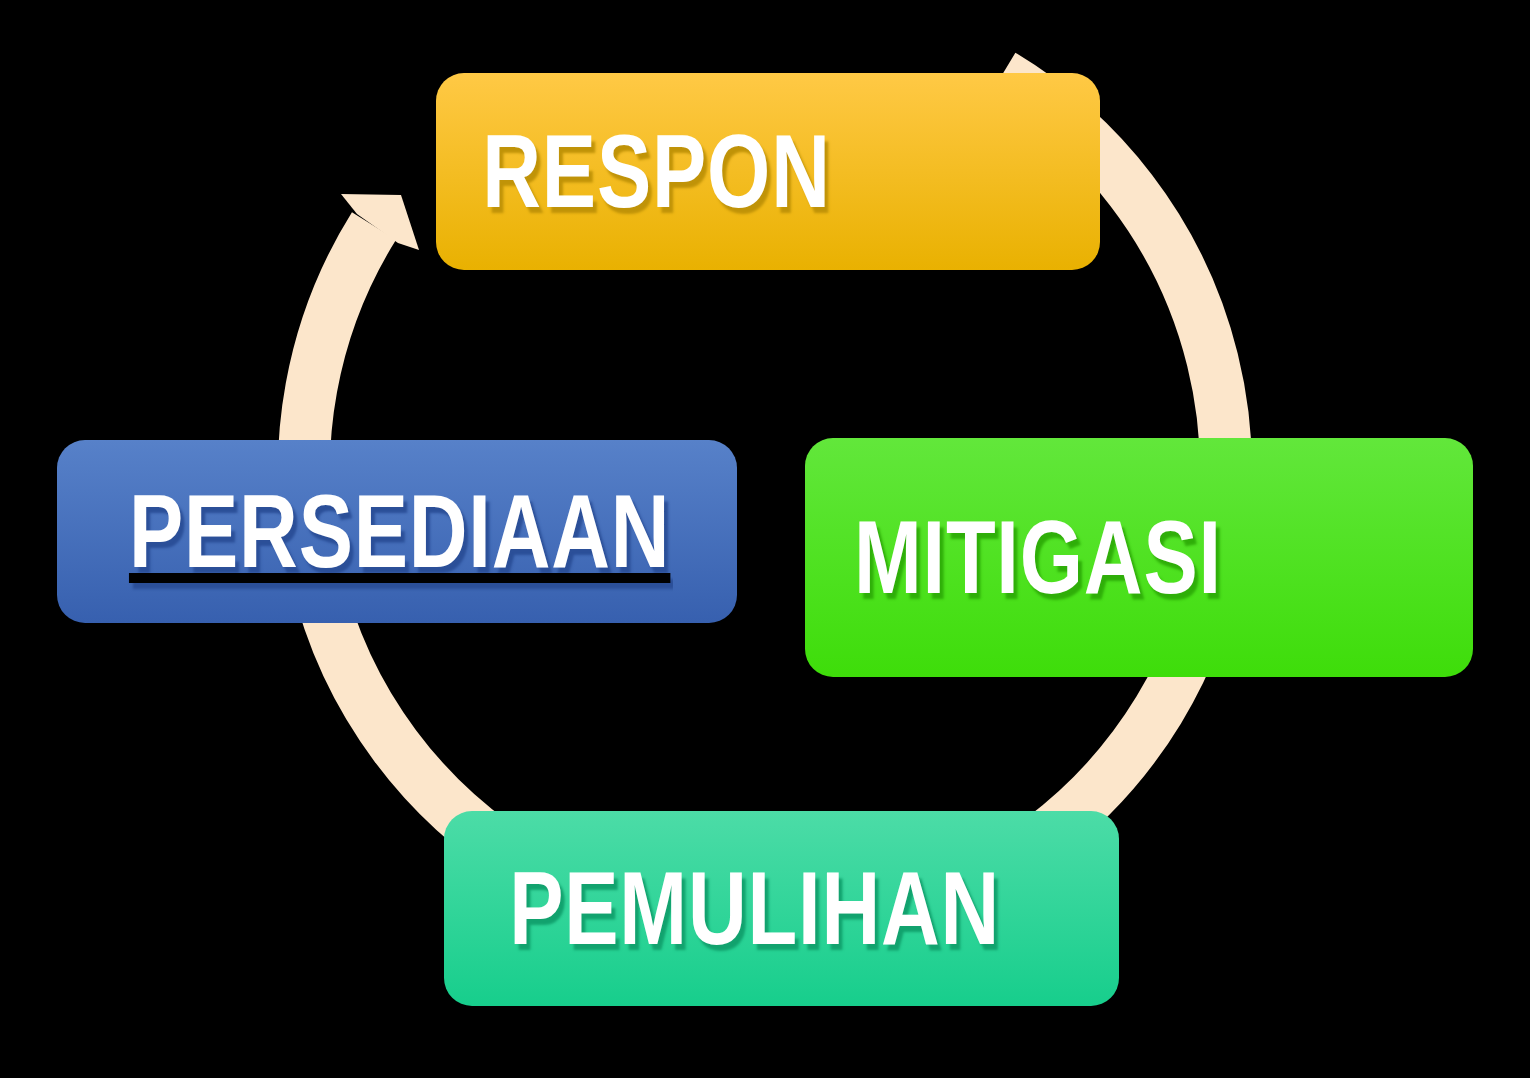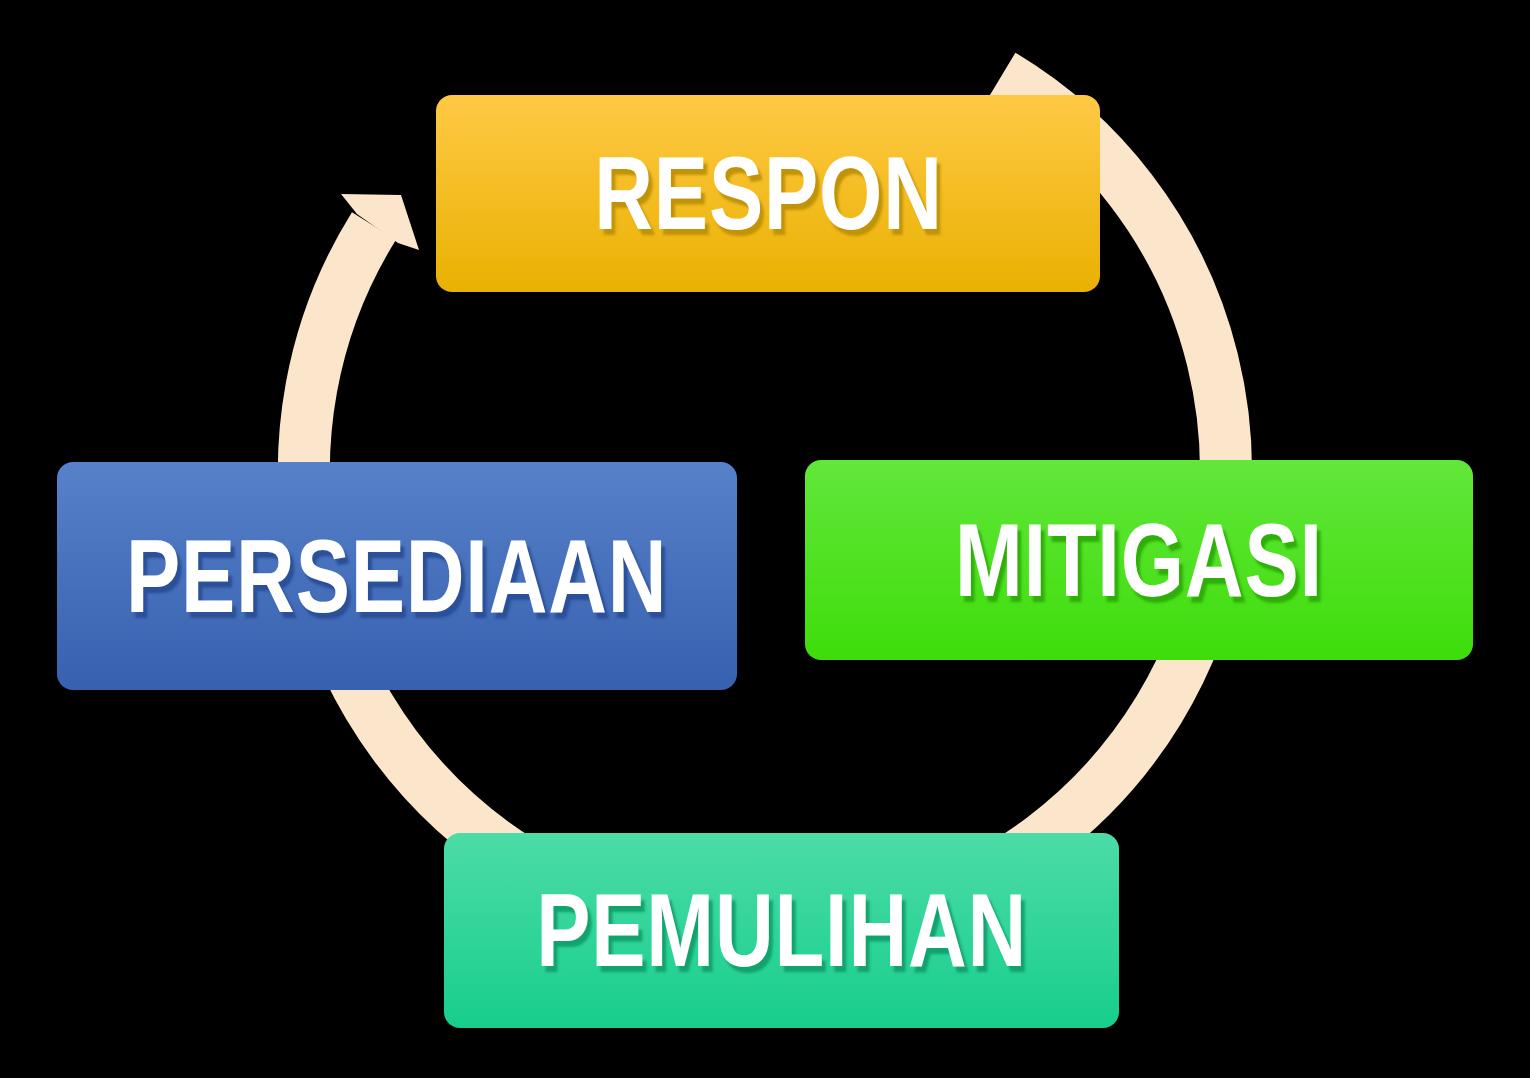--- a/index.html
+++ b/index.html
@@ -7,39 +7,39 @@
     position:relative;
     width:1530px;height:1078px;
     background:#000;
     overflow:hidden;
     font-family:"Liberation Sans", sans-serif;
   }
   #ring-svg{position:absolute;left:0;top:0;z-index:1;}
   .cycle-box{
     position:absolute;
     z-index:2;
-    border-radius:16px;
-    display:flex;align-items:center;justify-content:center;margin-top:22px;
+    border-radius:28px;
+    display:flex;align-items:center;justify-content:flex-start;
   }
   .cycle-label{
     color:#fff;
     font-weight:bold;
     font-size:103px;
     letter-spacing:1px;
     transform:scaleX(0.79);
     transform-origin:center;
     white-space:nowrap;
     line-height:1;
     user-select:none;
   }
   
   #box-respon    {left:436px; top:73px;  width:664px; height:197px;}
-  #box-mitigasi  {left:805px; top:438px; width:668px; height:200px;}
+  #box-mitigasi  {left:805px; top:438px; width:668px; height:239px;}
   #box-pemulihan {left:444px; top:811px; width:675px; height:195px;}
-  #box-persediaan{left:57px;  top:440px; width:680px; height:228px;}
+  #box-persediaan{left:57px;  top:440px; width:680px; height:183px;text-decoration:underline;}
   #box-respon     .cycle-label{text-shadow:5px 6px 3px #c09308;}
   #box-mitigasi   .cycle-label{text-shadow:5px 6px 3px #2fae09;}
   #box-pemulihan  .cycle-label{text-shadow:5px 6px 3px #12a26e;}
   #box-persediaan .cycle-label{text-shadow:5px 6px 3px #2b4f98;}
 </style>
 </head>
 <body>
 
 <div id="canvas" style="background: rgb(0, 0, 0);">
 

